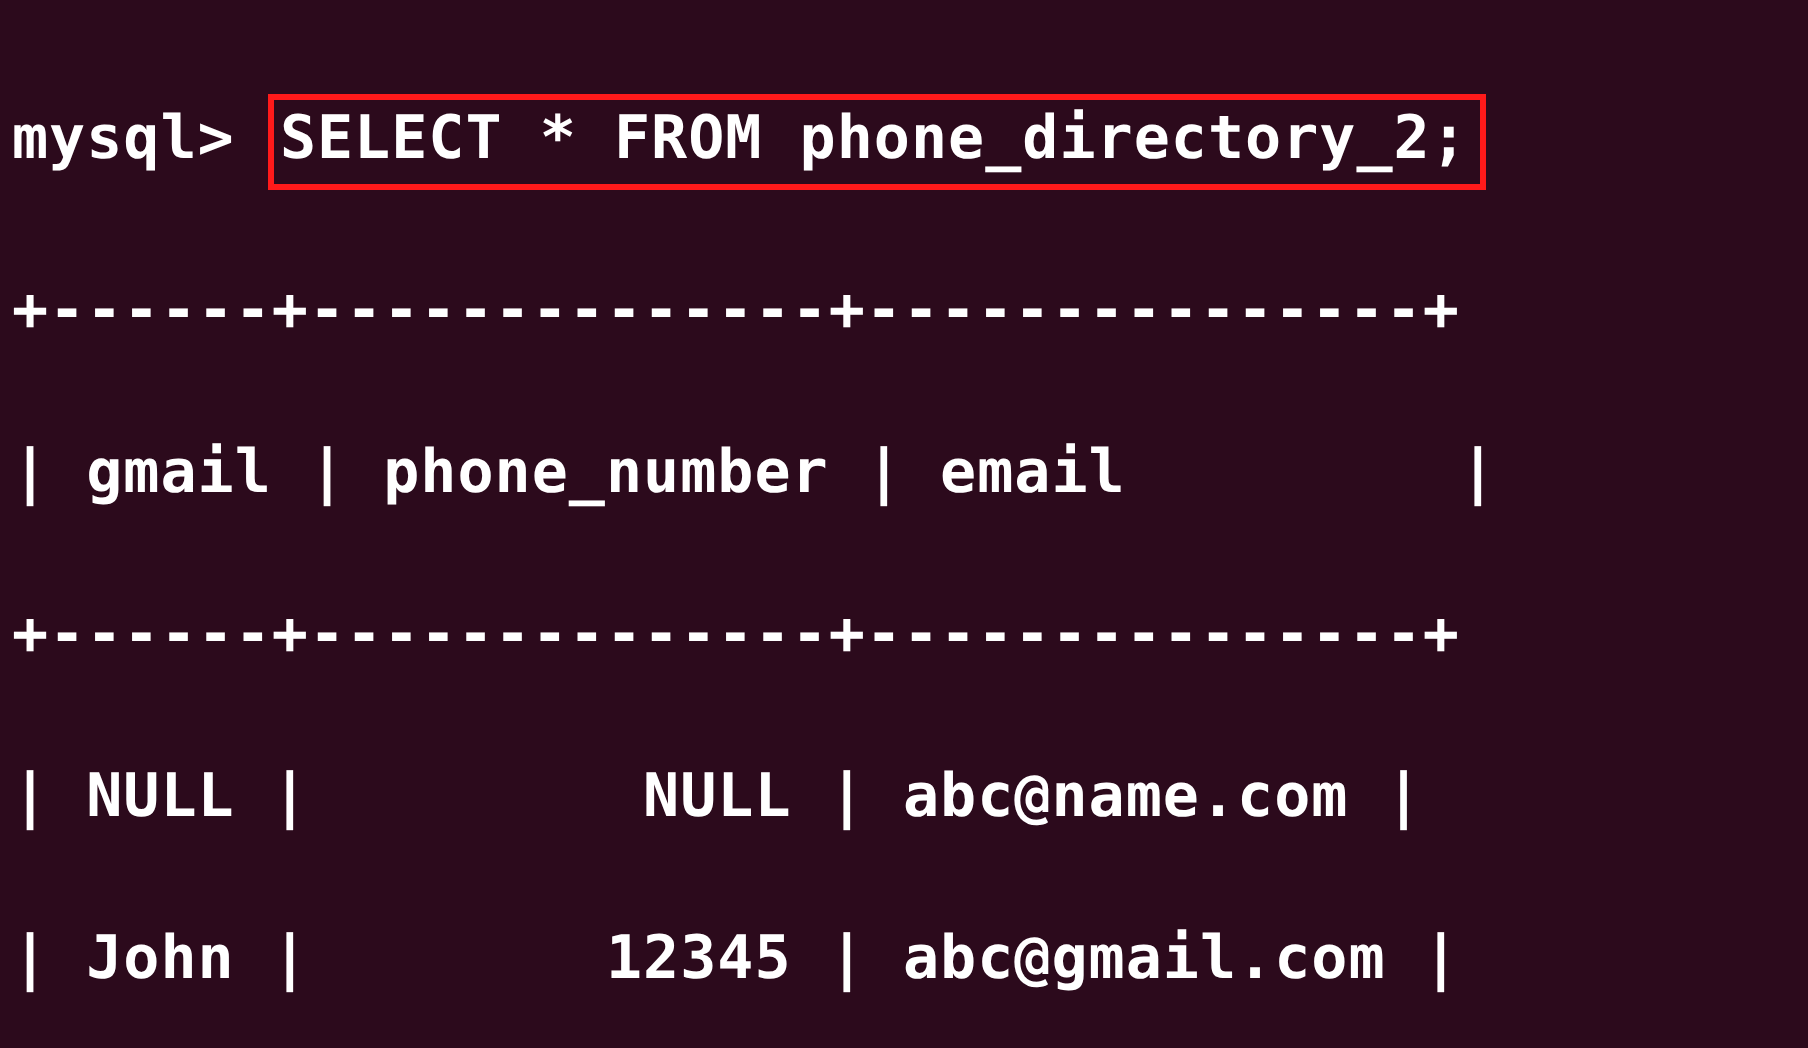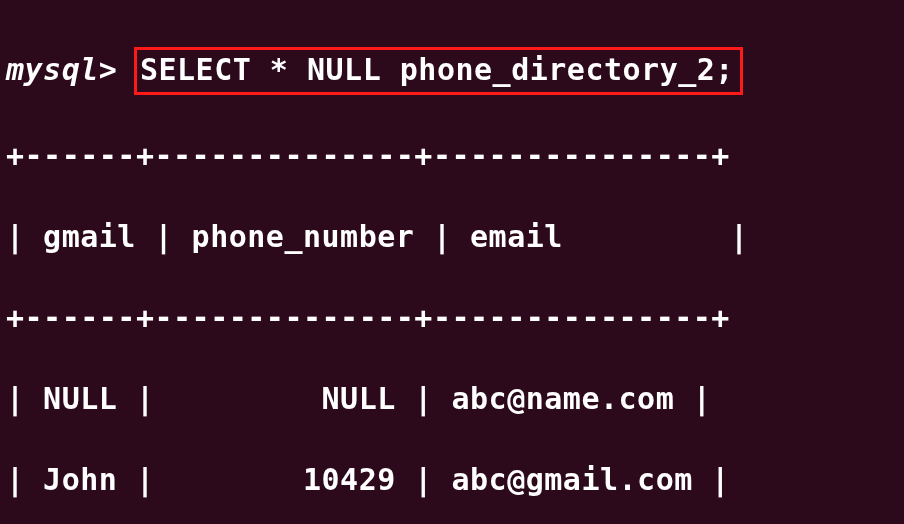--- a/index.html
+++ b/index.html
@@ -15,40 +15,39 @@
     font-size: 30px;
     line-height: 1.35;
     color: #ffffff;
     padding: 6px 4px 0 6px;
     white-space: pre;
     letter-spacing: 0.5px;
     font-weight: 600;
   }
   .prompt {
     font-weight: 700;
-    font-style: italic;
   }
   .highlight-box {
     border: 3px solid #ff1a1a;
     padding: 0 6px 2px 3px;
     display: inline-block;
     margin-left: -2px;
   }
   .row {
     display: block;
   }
 </style>
 </head>
 <body>
 
 <div class="terminal">
-<span class="row"><span class="prompt">mysql&gt;</span> <span class="highlight-box"><span>SELECT * NULL phone_directory_2;</span></span></span>
+<span class="row"><span class="prompt">mysql&gt;</span> <span class="highlight-box"><span>SELECT * FROM phone_directory_2;</span></span></span>
 <span class="row">+------+--------------+---------------+</span>
 <span class="row">| gmail | phone_number | email         |</span>
 <span class="row">+------+--------------+---------------+</span>
 <span class="row">| NULL |         NULL | abc@name.com |</span>
-<span class="row">| John |        10429 | abc@gmail.com |</span>
+<span class="row">| John |        12345 | abc@gmail.com |</span>
 
 
 
 
 
 </div>
 
 </body></html>

